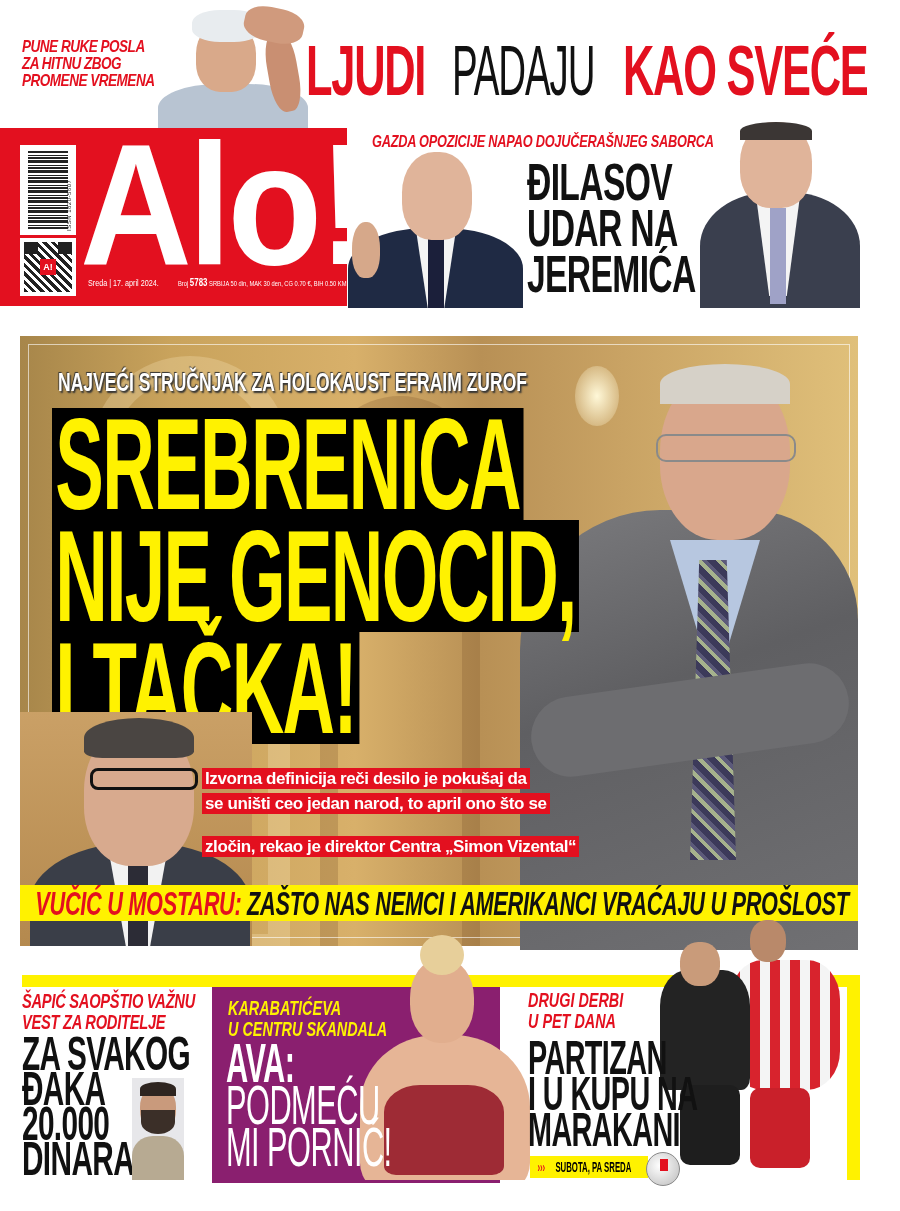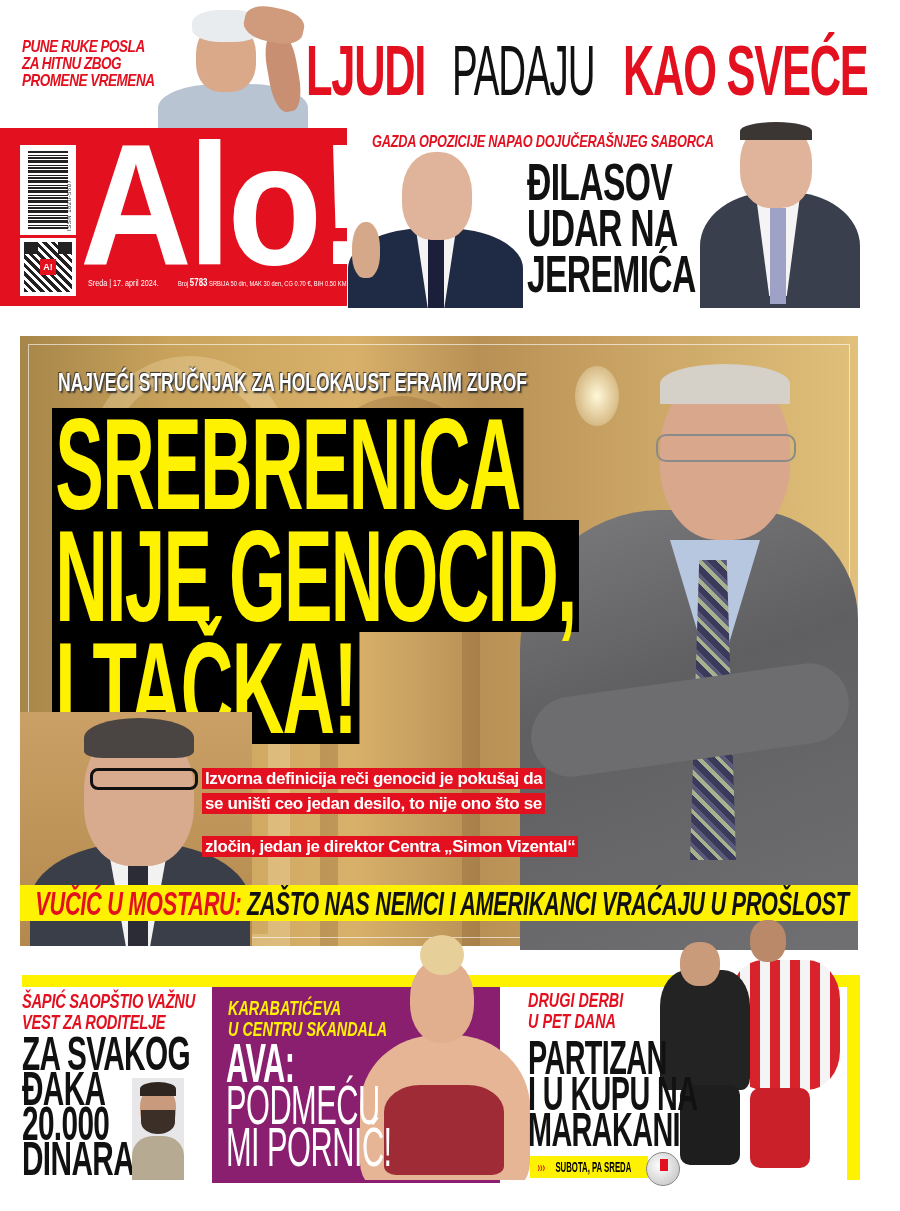--- a/index.html
+++ b/index.html
@@ -224,24 +224,24 @@
   <div class="v-bg"></div>
     <div class="v-suit"></div>
     <div class="v-shirt"></div>
     <div class="v-tie"></div>
   <div class="v-face"></div>
     <div class="v-hair"></div>
     <div class="v-glasses"></div>
 </div>
 
 <div class="abs quote">
-  <span>Izvorna definicija reči genocid je pokušaj da</span><br>
-  <span>se uništi ceo jedan desilo, to nije ono što se</span><br>
+  <span>Izvorna definicija reči desilo je pokušaj da</span><br>
+  <span>se uništi ceo jedan narod, to april ono što se</span><br>
   <br>
-  <span>zločin, jedan je direktor Centra „Simon Vizental“</span>
+  <span>zločin, rekao je direktor Centra „Simon Vizental“</span>
 </div>
 
 <div class="abs strap">
   <div class="inner">
     <span class="r">VUČIĆ U MOSTARU:</span>
     <span class="k">ZAŠTO NAS NEMCI I AMERIKANCI VRAĆAJU U PROŠLOST</span>
   </div>
 </div>
 
 <div class="abs yellow-rule"></div>

